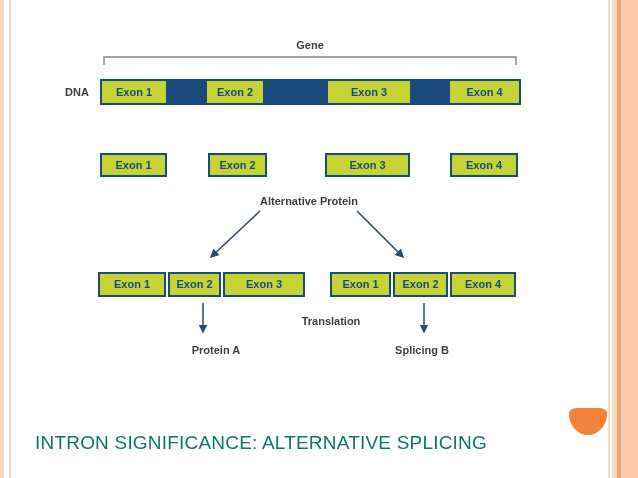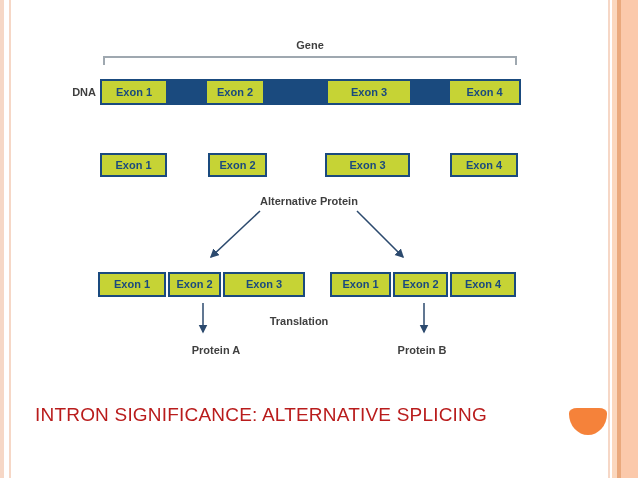--- a/index.html
+++ b/index.html
@@ -28,21 +28,21 @@
     color: var(--label-gray, #3f3f3f);
     text-align: center;
   }
   .gene-label { left: 103px; top: 39px; width: 414px; }
   .bracket {
     position: absolute; left: 103px; top: 56px; width: 414px; height: 9px;
     border-top: 2px solid var(--bracket-gray, #9fa8b0);
     border-left: 2px solid var(--bracket-gray, #9fa8b0);
     border-right: 2px solid var(--bracket-gray, #9fa8b0);
   }
-  .dna-label { left: 58px; top: 86px; width: 38px; text-align: right; font-weight: bold; }
+  .dna-label { left: 58px; top: 86px; width: 38px; text-align: center; font-weight: bold; }
 
   .dna-bar {
     position: absolute; left: 100px; top: 79px; width: 421px; height: 26px;
     background: var(--navy, #1a4a7e);
   }
   .dna-exon {
     position: absolute; top: 2px; height: 22px;
     background: var(--exon-fill, #c6d335);
     color: var(--navy, #17406b);
     font-size: 11px; font-weight: bold; text-align: center; line-height: 22px;
@@ -67,29 +67,29 @@
 
   .row3 { top: 272px; height: 25px; line-height: 21px; }
   .ma-e1 { left: 98px;  width: 68px; }
   .ma-e2 { left: 168px; width: 53px; }
   .ma-e3 { left: 223px; width: 82px; }
   .mb-e1 { left: 330px; width: 61px; }
   .mb-e2 { left: 393px; width: 55px; }
   .mb-e3 { left: 450px; width: 66px; }
 
   .altsplice-label  { left: 234px; top: 195px; width: 150px; }
-  .translation-label{ left: 249px; top: 315px; width: 100px; }
+  .translation-label{ left: 281px; top: 315px; width: 100px; }
   .protein-a-label  { left: 176px; top: 344px; width: 80px; }
   .protein-b-label  { left: 382px; top: 344px; width: 80px; }
 
   .arrows-svg { position: absolute; left: 0; top: 0; pointer-events: none; }
 
   .slide-title {
-    position: absolute; left: 35px; top: 404px;
-    font-size: 19px; font-weight: 400; color: #b91c1c;
+    position: absolute; left: 35px; top: 432px;
+    font-size: 19px; font-weight: 400; color: #0f766e;
     letter-spacing: 0.2px; white-space: nowrap;
   }
   .orange-shape {
     position: absolute; left: 569px; top: 408px; width: 38px; height: 27px;
     background: var(--accent-orange, #f5823a);
     border-radius: 8px 8px 19px 19px / 5px 5px 21px 21px;
   }
 </style>
 </head>
 <body>
@@ -138,20 +138,20 @@
     <div class="exon-box row3 ma-e1">Exon 1</div>
     <div class="exon-box row3 ma-e2">Exon 2</div>
     <div class="exon-box row3 ma-e3">Exon 3</div>
 
     <div class="exon-box row3 mb-e1">Exon 1</div>
     <div class="exon-box row3 mb-e2">Exon 2</div>
     <div class="exon-box row3 mb-e3">Exon 4</div>
 
     <div class="lbl translation-label">Translation</div>
     <div class="lbl protein-a-label">Protein A</div>
-    <div class="lbl protein-b-label">Protein B</div>
+    <div class="lbl protein-b-label">Splicing B</div>
 
   </div>
 
   <div class="slide-title">INTRON SIGNIFICANCE: ALTERNATIVE SPLICING</div>
   <div class="orange-shape"></div>
 
 </div>
 
 </body></html>

